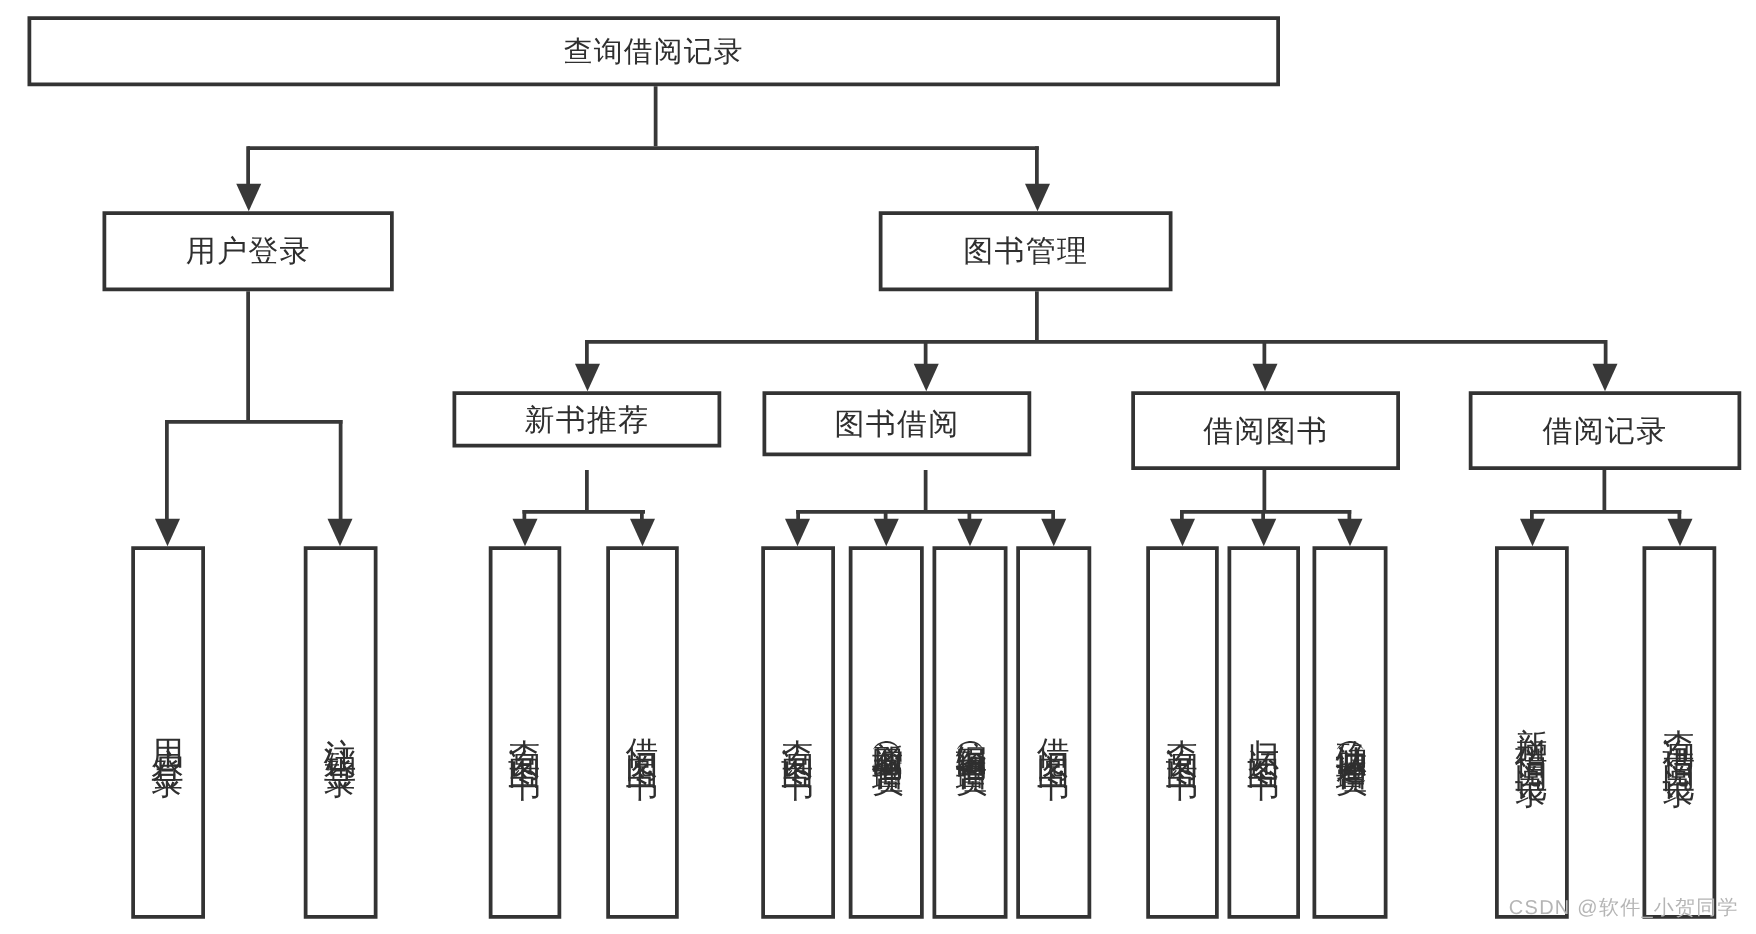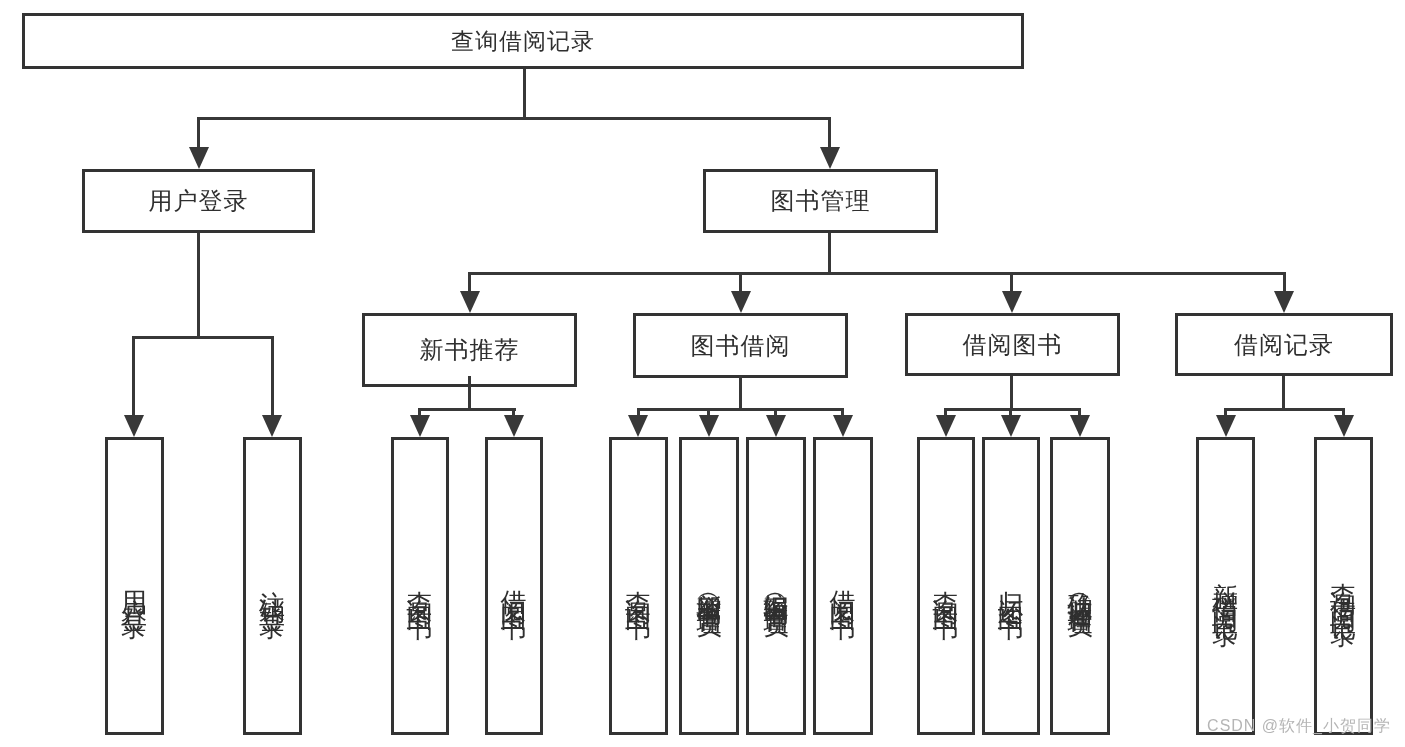--- a/index.html
+++ b/index.html
@@ -33,22 +33,22 @@
 </head>
 <body>
 
 <div class="canvas">
 
   <div class="node h root" style="left:22px;top:13px;width:1002px;height:56px">查询借阅记录</div>
 
   <div class="node h" style="left:82px;top:169px;width:233px;height:64px">用户登录</div>
   <div class="node h" style="left:703px;top:169px;width:235px;height:64px">图书管理</div>
 
-  <div class="node h" style="left:362px;top:313px;width:215px;height:74px">新书推荐</div>
-  <div class="node h" style="left:633px;top:313px;width:215px;height:65px">图书借阅</div>
+  <div class="node h" style="left:362px;top:313px;width:215px;height:45px">新书推荐</div>
+  <div class="node h" style="left:610px;top:313px;width:215px;height:52px">图书借阅</div>
   <div class="node h" style="left:905px;top:313px;width:215px;height:63px">借阅图书</div>
   <div class="node h" style="left:1175px;top:313px;width:218px;height:63px">借阅记录</div>
 
   <div class="node" style="left:105px;top:437px;width:59px;height:298px">
     <span class="vtext">用户登录</span>
     </div>
   <div class="node" style="left:243px;top:437px;width:59px;height:298px">
     <span class="vtext">注销登录</span>
     </div>
 

